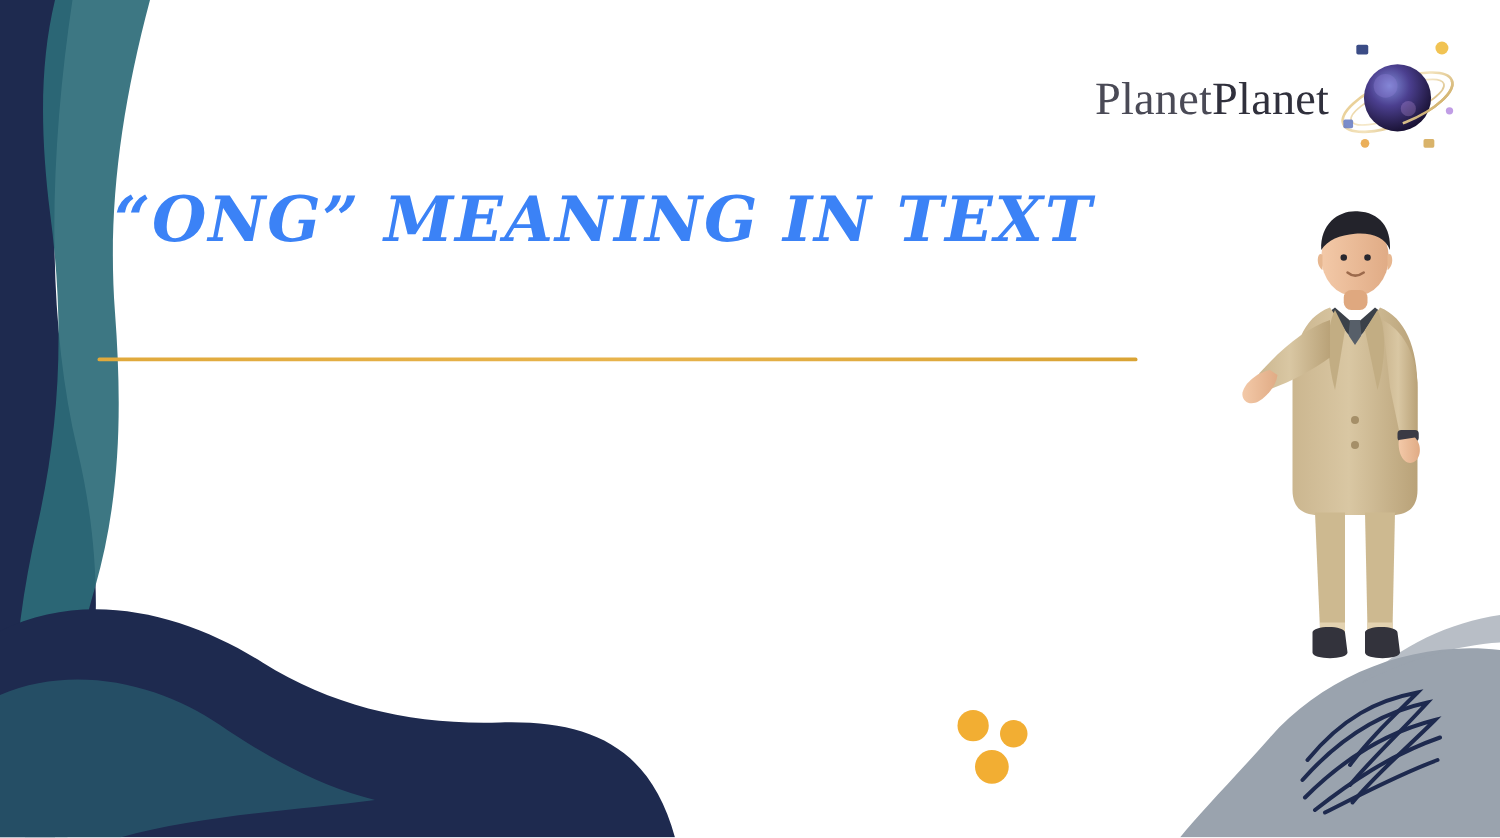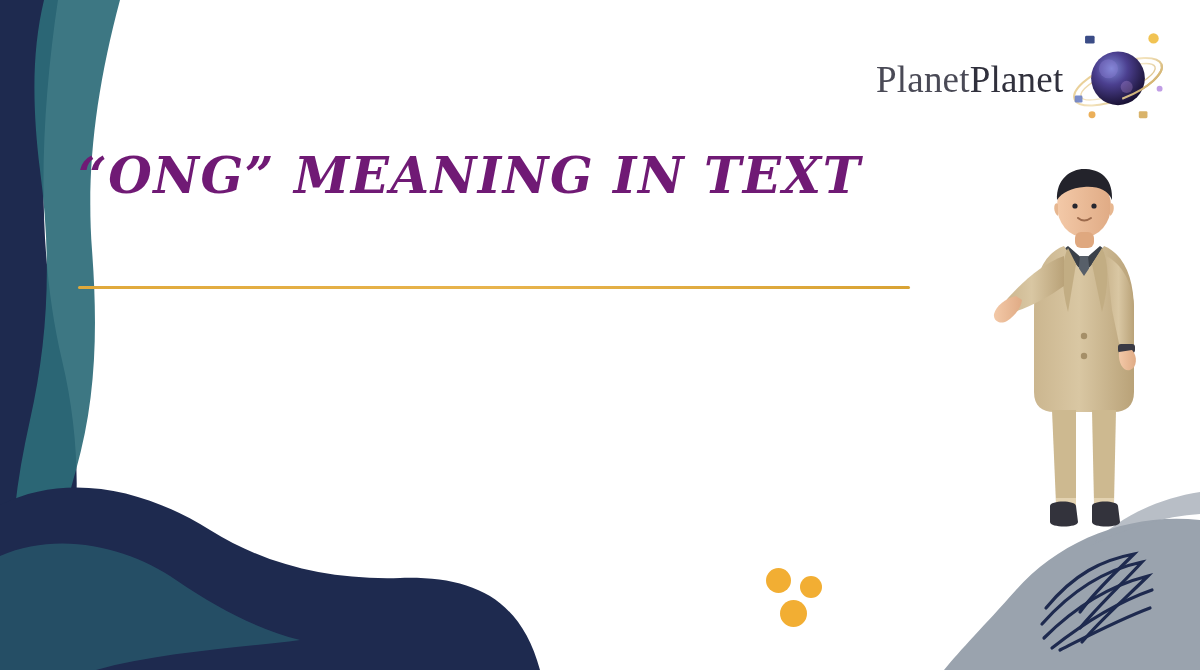--- a/index.html
+++ b/index.html
@@ -55,28 +55,28 @@
     width: 104px;
     height: 104px;
   }
 
   
   .headline {
     position: absolute;
     left: 78px;
     top: 112px;
     width: 810px;
-    text-align: left;
+    text-align: center;
     font-family: "DejaVu Serif", serif;
     font-style: italic;
     font-weight: bold;
     font-size: 50px;
     line-height: 1.18;
     letter-spacing: 1.5px;
-    color: #701a75;
+    color: #3b82f6;
     text-transform: uppercase;
   }
 
   
   .divider {
     position: absolute;
     left: 78px;
     top: 286px;
     width: 832px;
     height: 3px;

